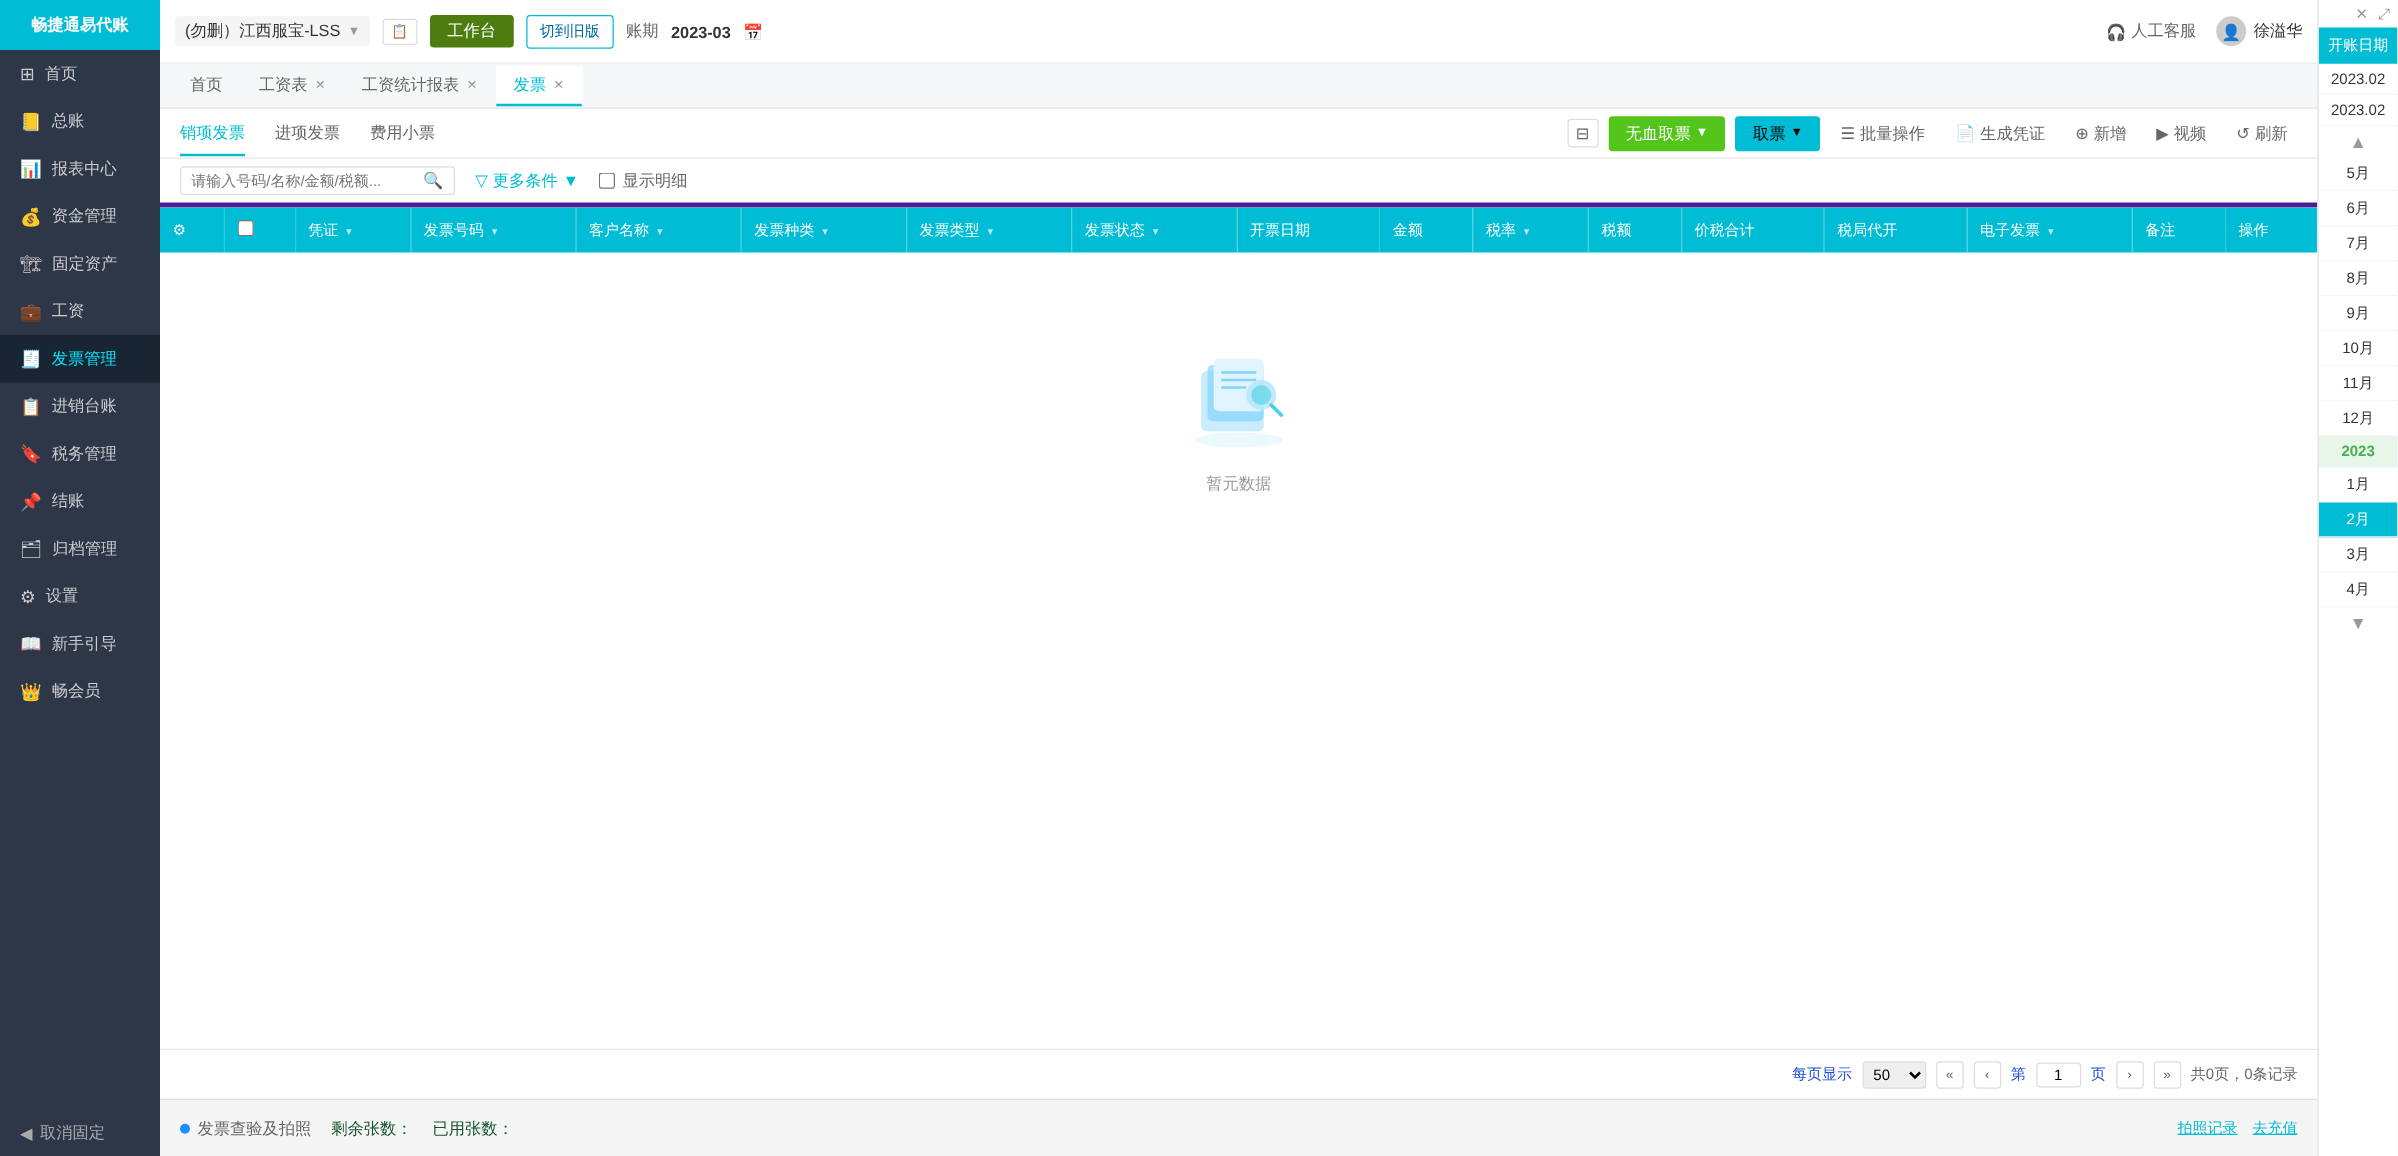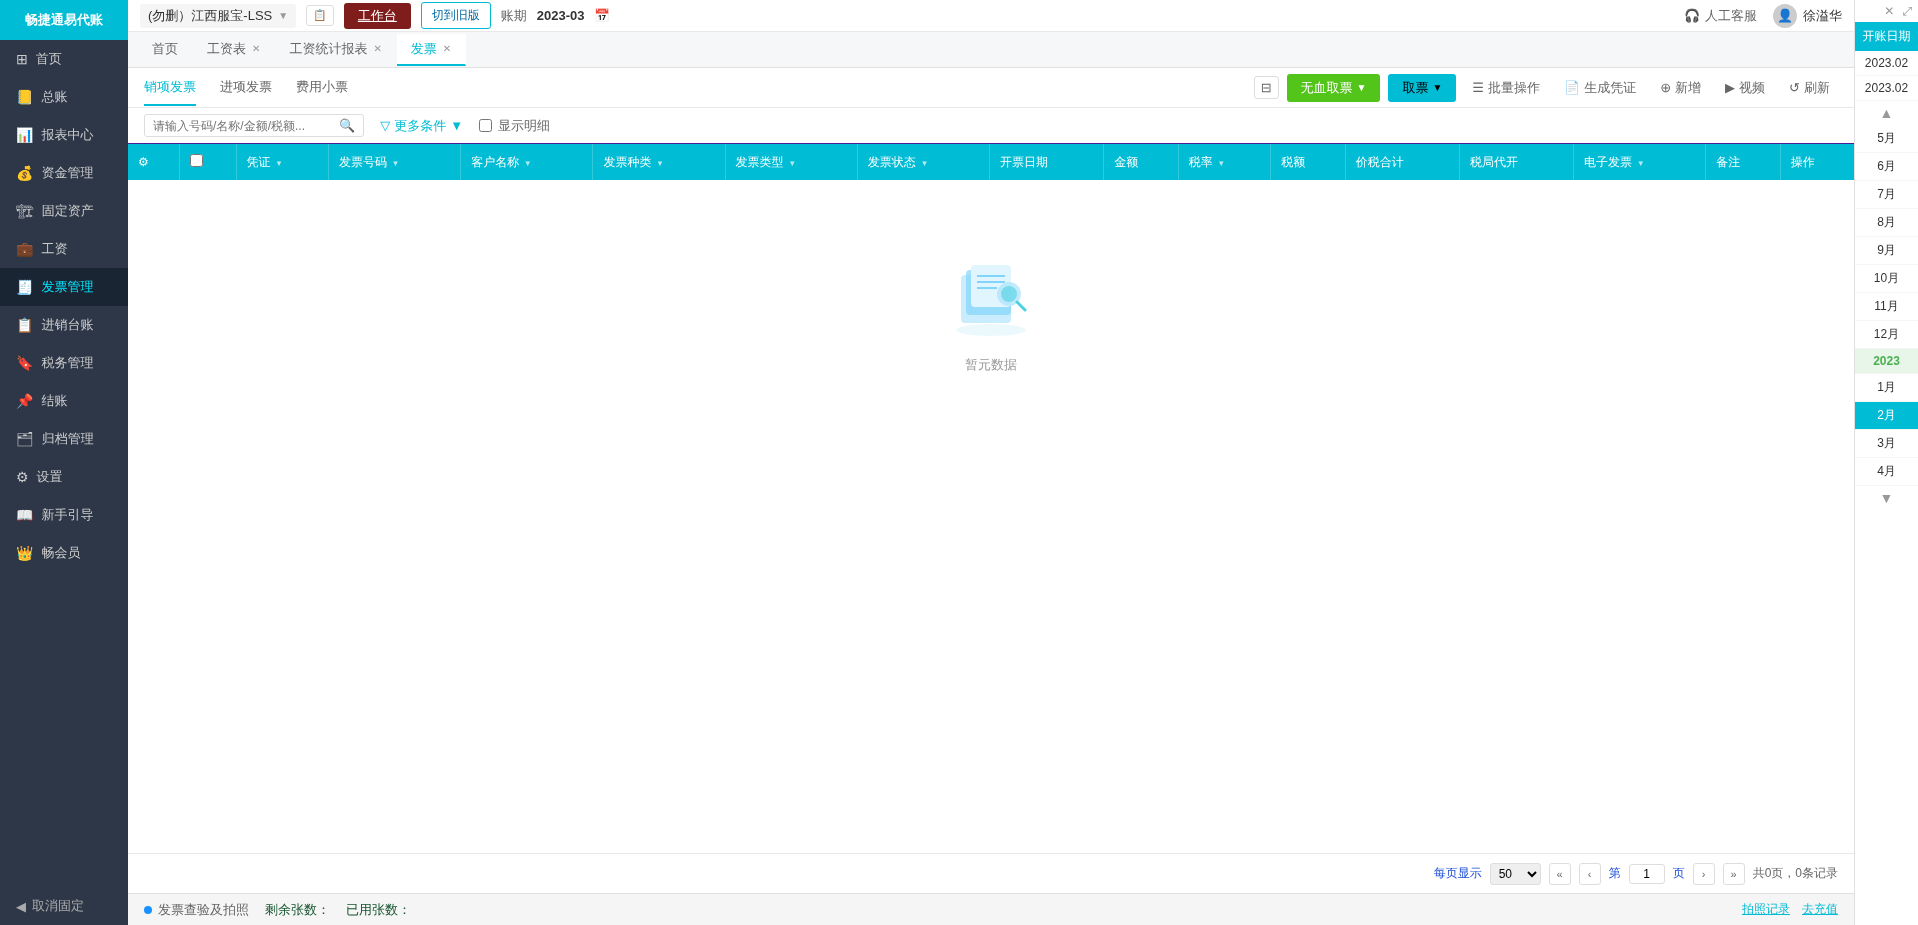--- a/index.html
+++ b/index.html
@@ -51,21 +51,21 @@
     .main {
       flex: 1;
       display: flex;
       flex-direction: column;
       overflow: hidden;
     }
 
     
     .top-header {
       background: white;
-      height: 32px;
+      height: 51px;
       display: flex;
       align-items: center;
       padding: 0 12px;
       gap: 10px;
       border-bottom: 1px solid #e8e8e8;
       flex-shrink: 0;
     }
     .company-selector {
       display: flex;
       align-items: center;
@@ -81,28 +81,27 @@
     .copy-icon-btn {
       background: none;
       border: 1px solid #ddd;
       border-radius: 3px;
       padding: 3px 6px;
       cursor: pointer;
       color: #666;
       font-size: 11px;
     }
     .workbench-btn {
-      background: #7f1d1d;
+      background: #4d7c0f;
       color: white;
       border: none;
       border-radius: 3px;
       padding: 4px 14px;
       cursor: pointer;
       font-size: 13px;
-      text-decoration: underline;
     }
     .switch-btn {
       background: none;
       border: 1px solid #00bcd4;
       color: #0369a1;
       border-radius: 3px;
       padding: 4px 10px;
       cursor: pointer;
       font-size: 12px;
     }
@@ -240,21 +239,21 @@
     }
     .dropdown-arrow { font-size: 10px; }
 
     
     .filter-bar {
       display: flex;
       align-items: center;
       padding: 6px 16px;
       gap: 16px;
       flex-shrink: 0;
-      border-bottom: 1px solid #4c1d95;
+      border-bottom: 4px solid #4c1d95;
     }
     .search-input-wrap {
       display: flex;
       align-items: center;
       border: 1px solid #ddd;
       border-radius: 3px;
       padding: 3px 8px;
       gap: 6px;
       min-width: 220px;
     }
@@ -379,21 +378,21 @@
       width: 36px;
       text-align: center;
       padding: 2px;
       font-size: 12px;
       border-radius: 3px;
     }
     .total-label { color: #666; font-size: 12px; }
 
     
     .bottom-bar {
-      height: 32px;
+      height: 46px;
       background: #f5f5f5;
       border-top: 1px solid #e0e0e0;
       display: flex;
       align-items: center;
       padding: 0 16px;
       gap: 16px;
       flex-shrink: 0;
     }
     .bottom-check {
       display: flex;

